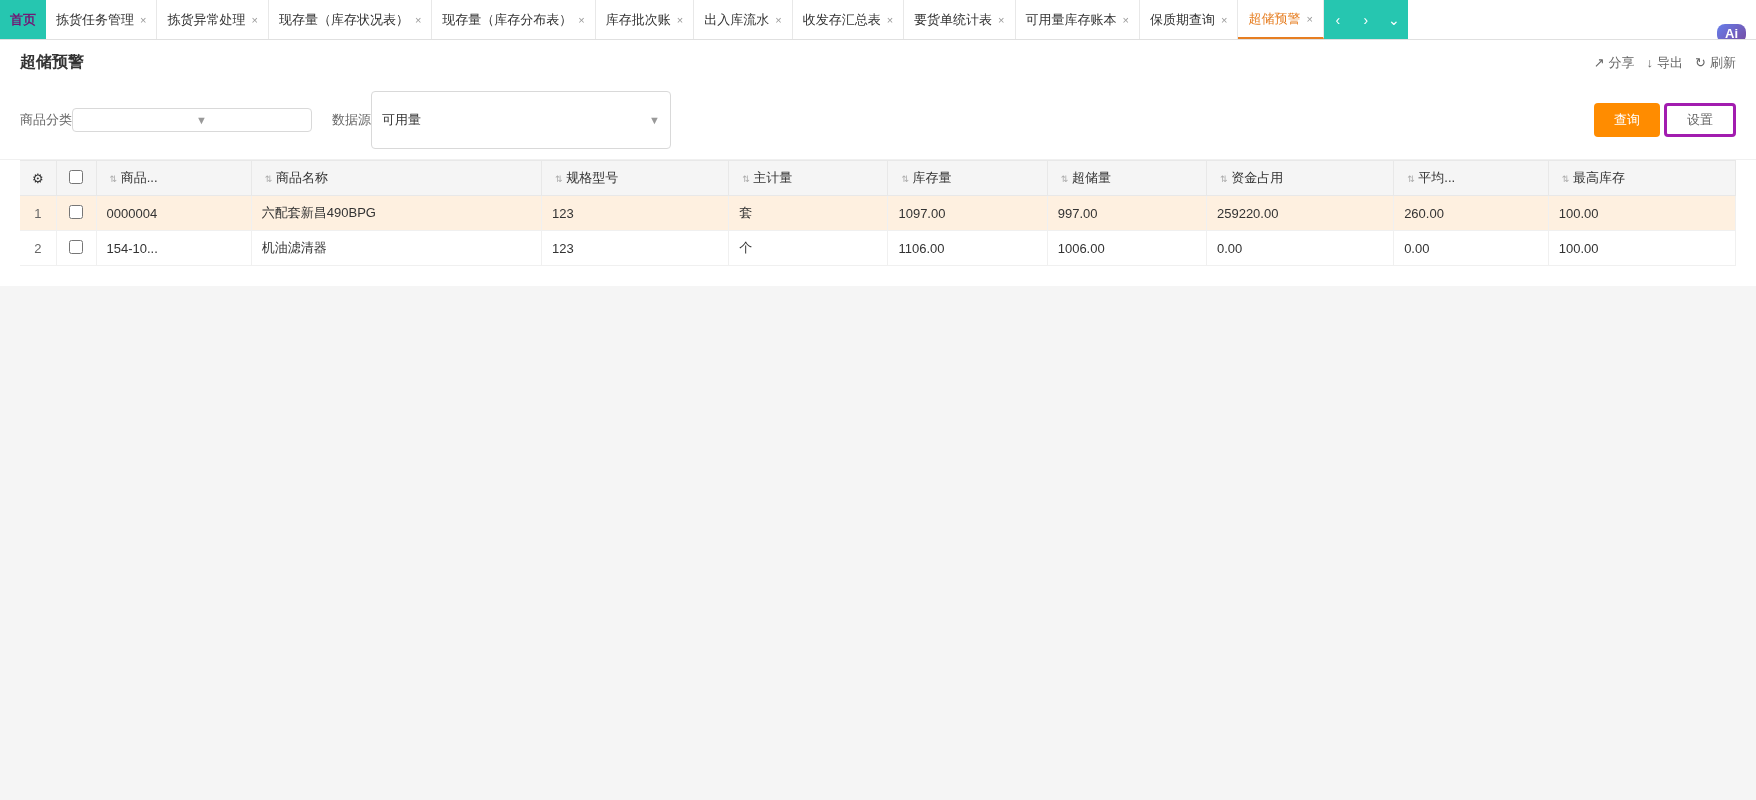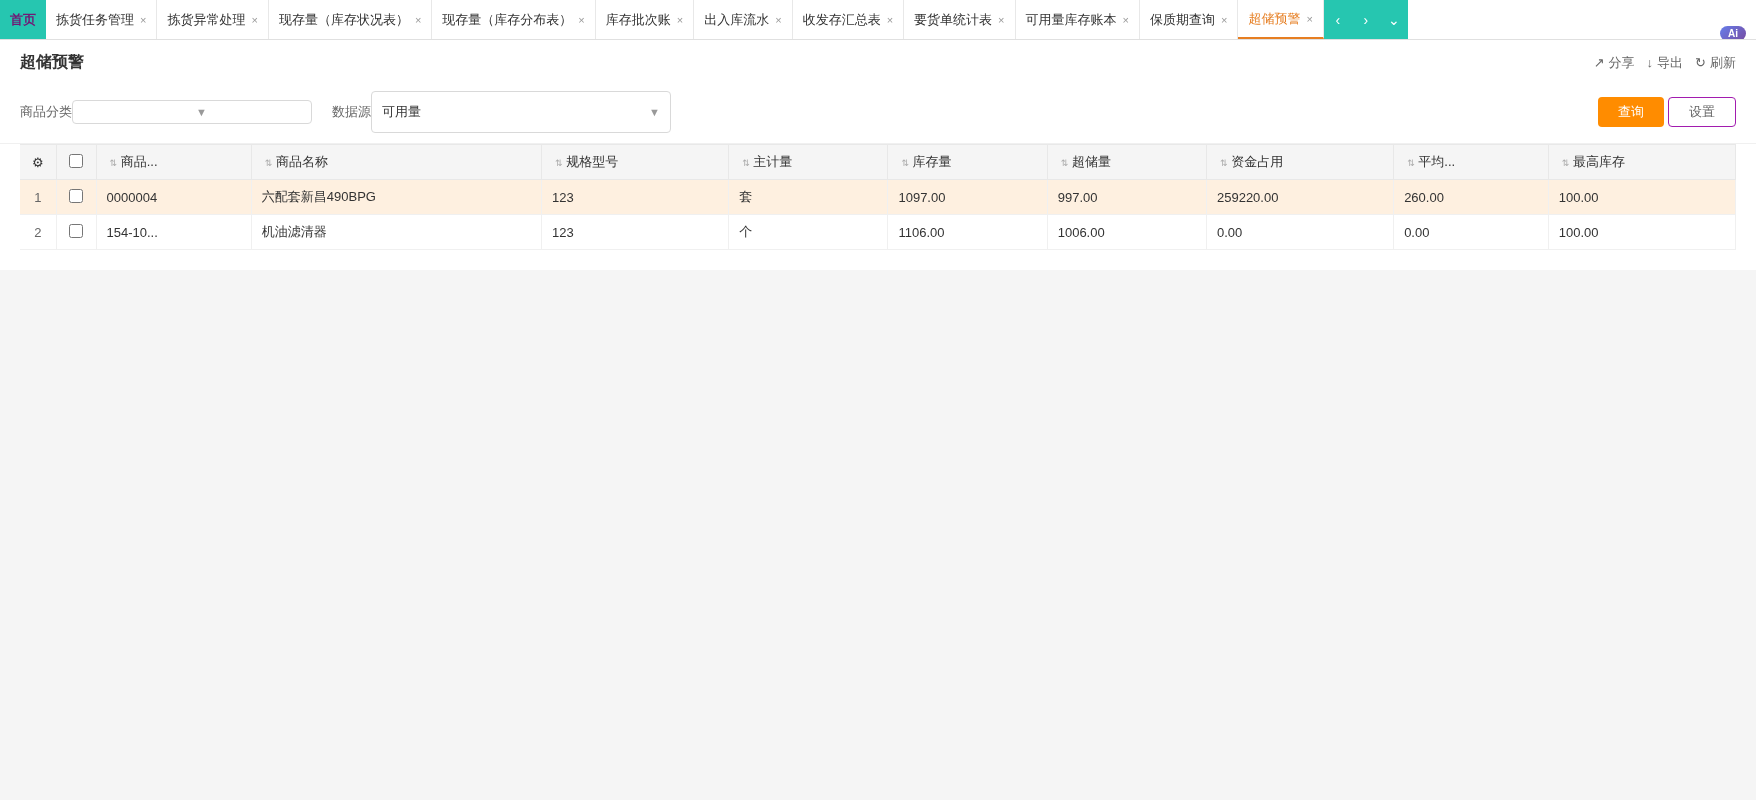--- a/index.html
+++ b/index.html
@@ -112,42 +112,42 @@
       cursor: pointer;
       position: relative;
     }
     .filter-select span { flex: 1; color: #999; }
     .filter-select .arrow { color: #999; font-size: 11px; margin-left: 8px; }
     .filter-select-datasource {
       display: flex;
       align-items: center;
       border: 1px solid #d9d9d9;
       border-radius: 4px;
-      padding: 11px 10px;
+      padding: 19px 10px;
       min-width: 300px;
       background: #fff;
       cursor: pointer;
     }
     .filter-select-datasource span.val { color: #333; }
     .filter-select-datasource .arrow { color: #999; font-size: 11px; margin-left: 8px; }
 
     .btn-query {
       background: #ff8c00;
       color: #fff;
       border: none;
       border-radius: 4px;
       padding: 6px 20px;
       cursor: pointer;
       font-size: 13px;
       margin-left: auto;
     }
     .btn-settings {
       background: #fff;
       color: #666;
-      border: 1px solid #a21caf;
+      border: 3px solid #a21caf;
       border-radius: 4px;
       padding: 5px 20px;
       cursor: pointer;
       font-size: 13px;
     }
 
     
     .table-container {
       background: #fff;
       margin: 0;
@@ -208,21 +208,21 @@
       display: flex;
       align-items: center;
       gap: 8px;
       padding-right: 10px;
     }
     .ai-badge {
       background: linear-gradient(135deg, #667eea 0%, #764ba2 100%);
       color: #fff;
       border-radius: 8px;
       padding: 2px 8px;
-      font-size: 10px;
+      font-size: 13px;
       font-weight: bold;
       margin-top: 28px;
     }
   </style>
 </head>
 <body>
 
 <div class="topbar">
   <div class="topbar-item home">
     <span>首页</span>

